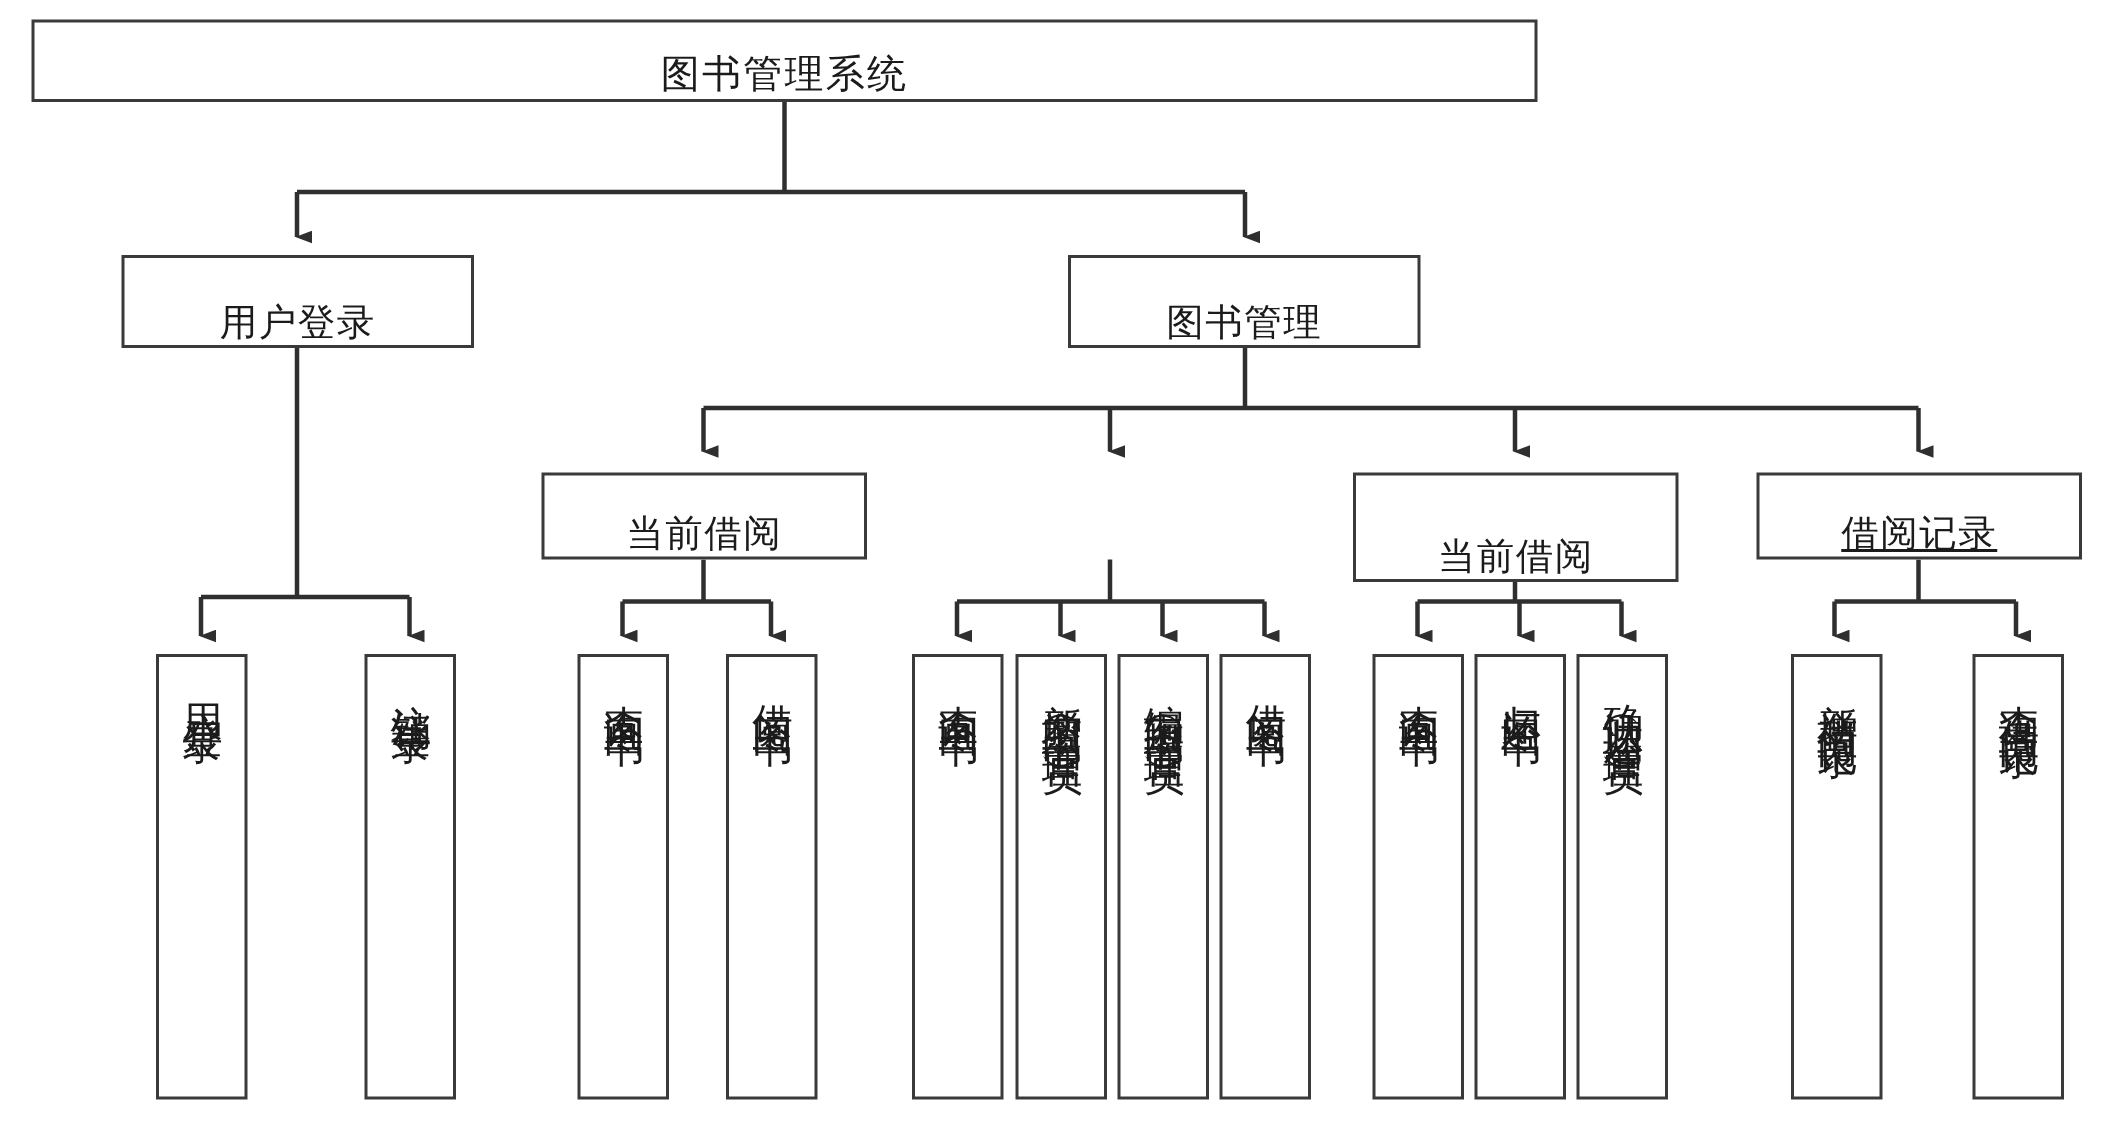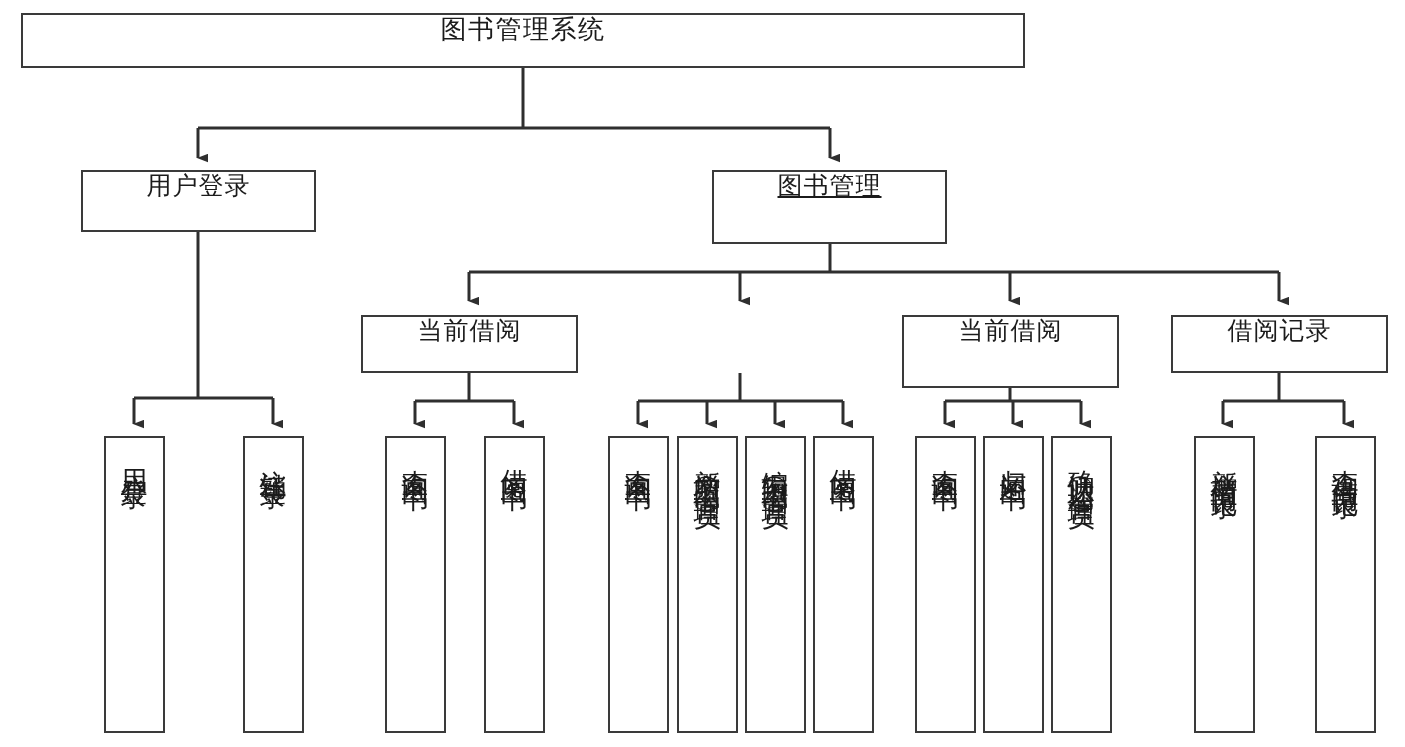--- a/index.html
+++ b/index.html
@@ -27,21 +27,21 @@
     width: 1405px;
     height: 747px;
     pointer-events: none;
   }
   .node {
     position: absolute;
     box-sizing: border-box;
     background: #ffffff;
     border: 2.5px solid #3a3a3a;
     display: flex;
-    align-items: flex-start;
+    align-items: flex-end;
     justify-content: center;
     color: #1b1b1b;
     z-index: 2;
   }
   .node .label {
     display: block;
     text-align: center;
     line-height: 1.15;
     white-space: nowrap;
   }
@@ -135,34 +135,34 @@
   </svg>
 
   <div class="node horiz title" style="left:21px; top:13px; width:1004px; height:55px;">
     <span class="label">图书管理系统</span>
   </div>
 
   <div class="node horiz" style="left:81px; top:170px; width:235px; height:62px;">
     <span class="label">用户登录</span>
   </div>
 
-  <div class="node horiz" style="left:712px; top:170px; width:235px; height:74px;text-decoration:underline;">
+  <div class="node horiz" style="left:712px; top:170px; width:235px; height:62px;">
     <span class="label">图书管理</span>
   </div>
 
   <div class="node horiz" style="left:361px; top:315px; width:217px; height:58px;">
     <span class="label">当前借阅</span>
   </div>
 
 
   <div class="node horiz" style="left:902px; top:315px; width:217px; height:73px;">
     <span class="label">当前借阅</span>
   </div>
 
-  <div class="node horiz" style="left:1171px; top:315px; width:217px; height:58px;">
+  <div class="node horiz" style="left:1171px; top:315px; width:217px; height:58px;text-decoration:underline;">
     <span class="label">借阅记录</span>
   </div>
 
   <div class="node vert" style="left:104px; top:436px; width:61px; height:297px;">
     <span class="label">用户登录</span>
   </div>
 
   <div class="node vert" style="left:243px; top:436px; width:61px; height:297px;">
     <span class="label">注销登录</span>
   </div>

